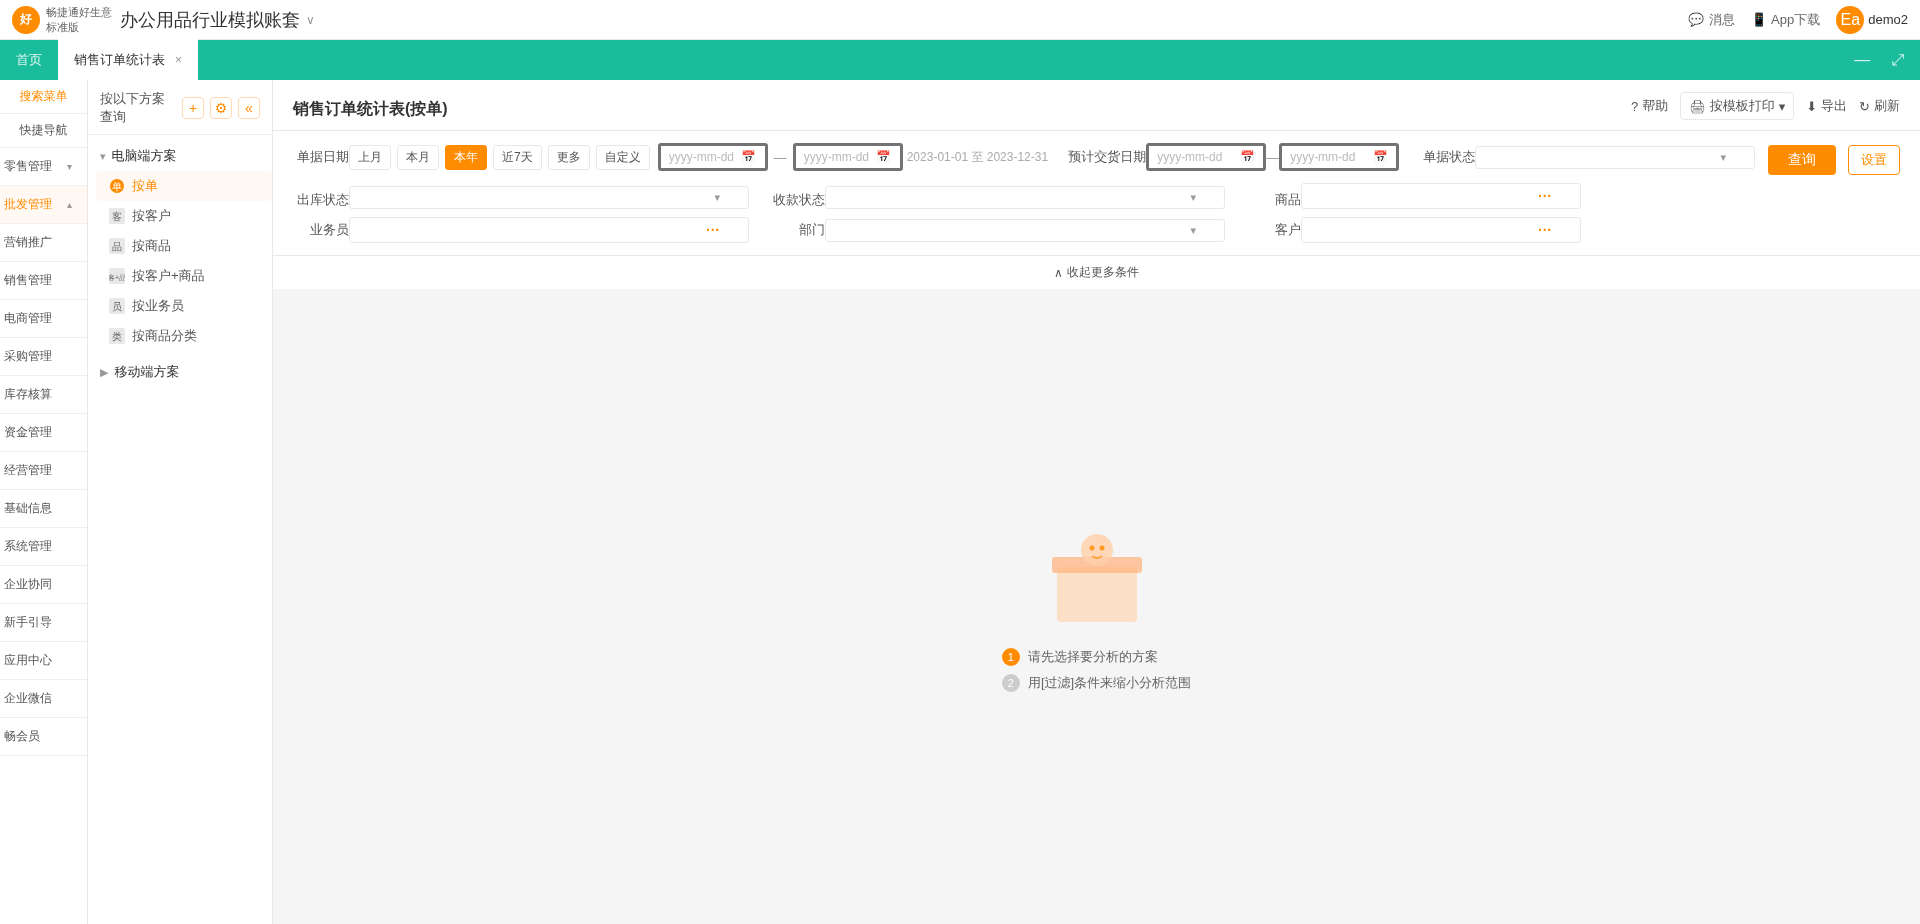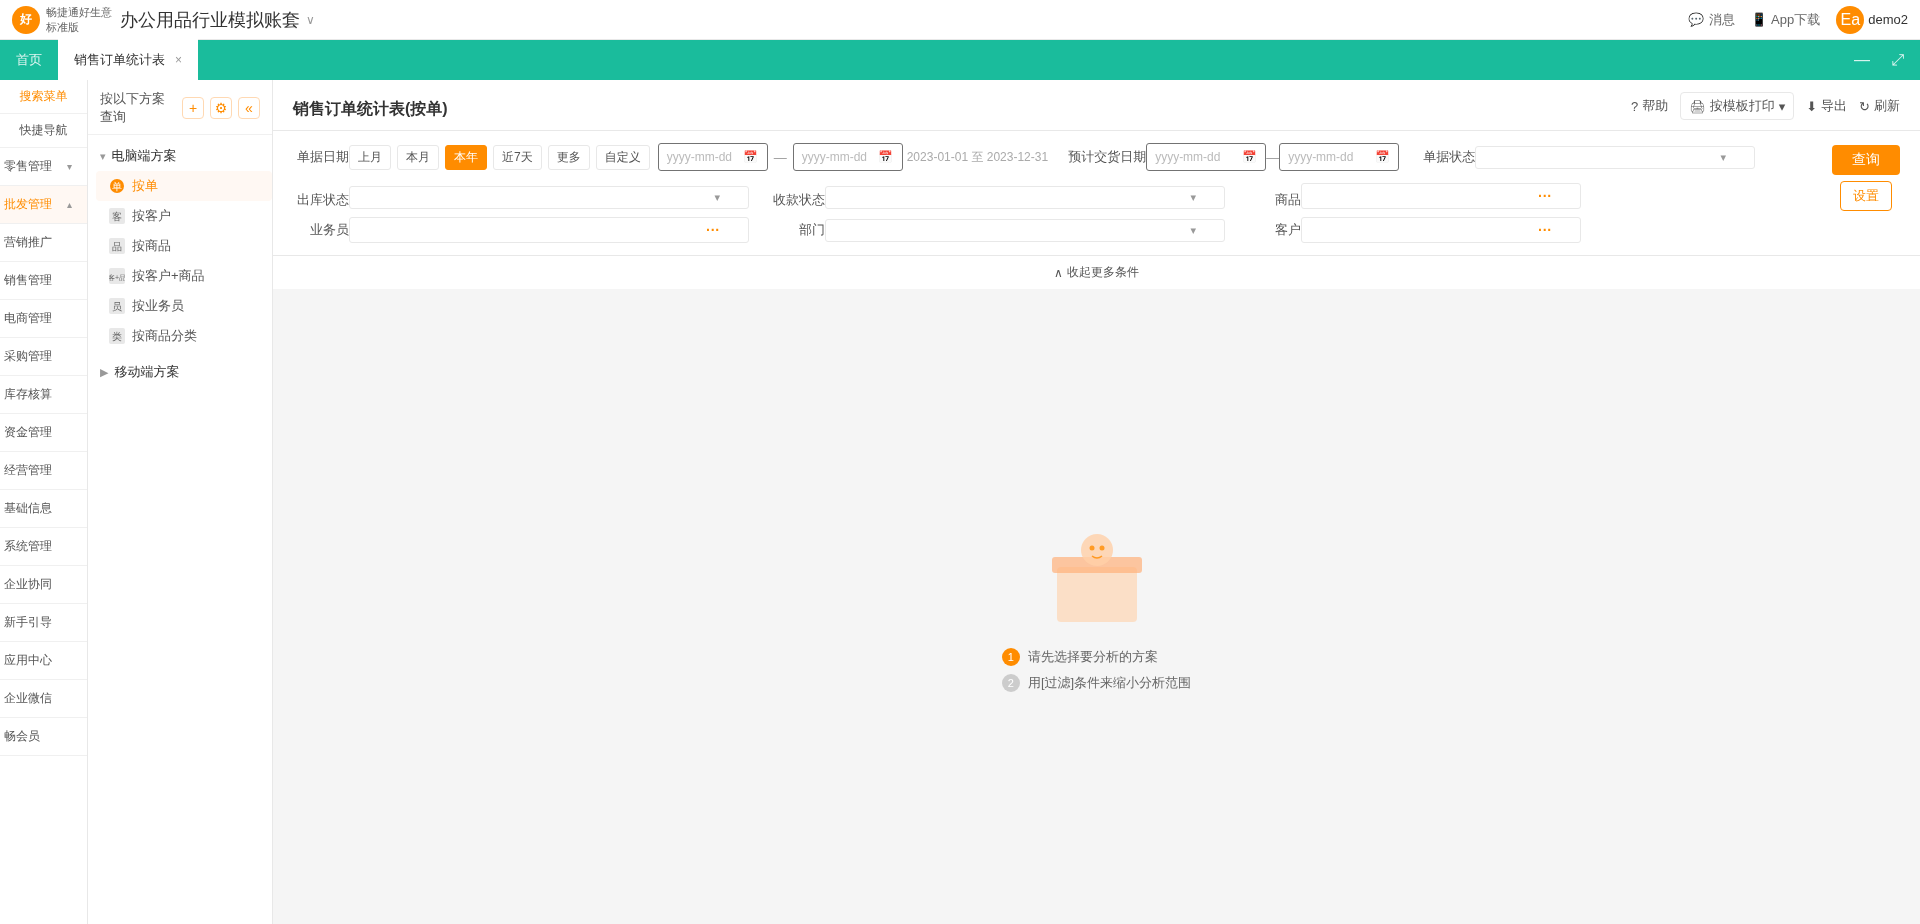--- a/index.html
+++ b/index.html
@@ -163,21 +163,21 @@
     .filter-row { display: flex; align-items: center; margin-bottom: 12px; flex-wrap: wrap; }
     .filter-label { font-size: 13px; color: #555; white-space: nowrap; min-width: 56px; text-align: right; }
     .filter-date-group { display: flex; align-items: center; gap: 6px; }
     .date-quick-btn { padding: 3px 8px; font-size: 12px; border-radius: 3px; cursor: pointer; border: 1px solid #e8e8e8; background: #fff; color: #555; }
     .date-quick-btn.active { background: #ff8c00; color: #fff; border-color: #ff8c00; }
     .filter-select { border: 1px solid #e8e8e8; border-radius: 3px; padding: 4px 28px 4px 8px; font-size: 12px; color: #555; min-width: 200px; position: relative; cursor: pointer; display: flex; align-items: center; justify-content: space-between; background: #fff; }
     .filter-select .chevron { color: #999; font-size: 11px; }
     .filter-dots { color: #ff8c00; cursor: pointer; font-size: 14px; font-weight: bold; }
     .query-btn { background: #ff8c00; color: #fff; border: none; border-radius: 4px; padding: 6px 20px; font-size: 14px; cursor: pointer; }
     .setting-btn { background: #fff; color: #ff8c00; border: 1px solid #ff8c00; border-radius: 4px; padding: 5px 12px; font-size: 13px; cursor: pointer; }
-    .action-col { display: flex; flex-direction: column; gap: 6px; margin-left: auto; align-items: center; }
+    .action-col { display: flex; flex-direction: row; gap: 12px; margin-left: auto; }
 
     
     .collapse-bar {
       display: flex;
       justify-content: center;
       align-items: center;
       padding: 8px;
       background: #fff;
       border-top: 1px solid #e8e8e8;
       cursor: pointer;
@@ -196,21 +196,21 @@
       justify-content: center;
       gap: 16px;
       background: #f5f5f5;
     }
     .empty-hints { display: flex; flex-direction: column; gap: 8px; }
     .empty-hint { display: flex; align-items: center; gap: 8px; font-size: 13px; color: #666; }
     .hint-num { width: 18px; height: 18px; border-radius: 50%; display: flex; align-items: center; justify-content: center; font-size: 11px; color: #fff; flex-shrink: 0; }
     .hint-num.n1 { background: #ff8c00; }
     .hint-num.n2 { background: #ccc; }
 
-    .inner-box { border: 1px solid #737373; border-radius: 3px; padding: 4px 8px; font-size: 12px; color: #bbb; width: 100%; min-height: 28px; display: flex; align-items: center; justify-content: space-between; background: #fff; cursor: pointer; }
+    .inner-box { border: 3px solid #737373; border-radius: 3px; padding: 4px 8px; font-size: 12px; color: #bbb; width: 100%; min-height: 28px; display: flex; align-items: center; justify-content: space-between; background: #fff; cursor: pointer; }
   </style>
 </head>
 <body>
 
 <div class="top-bar">
   <div class="top-bar-left">
     <div class="logo-area">
       <div class="logo-icon">好</div>
       <div class="logo-text">
         <div>畅捷通好生意</div>

